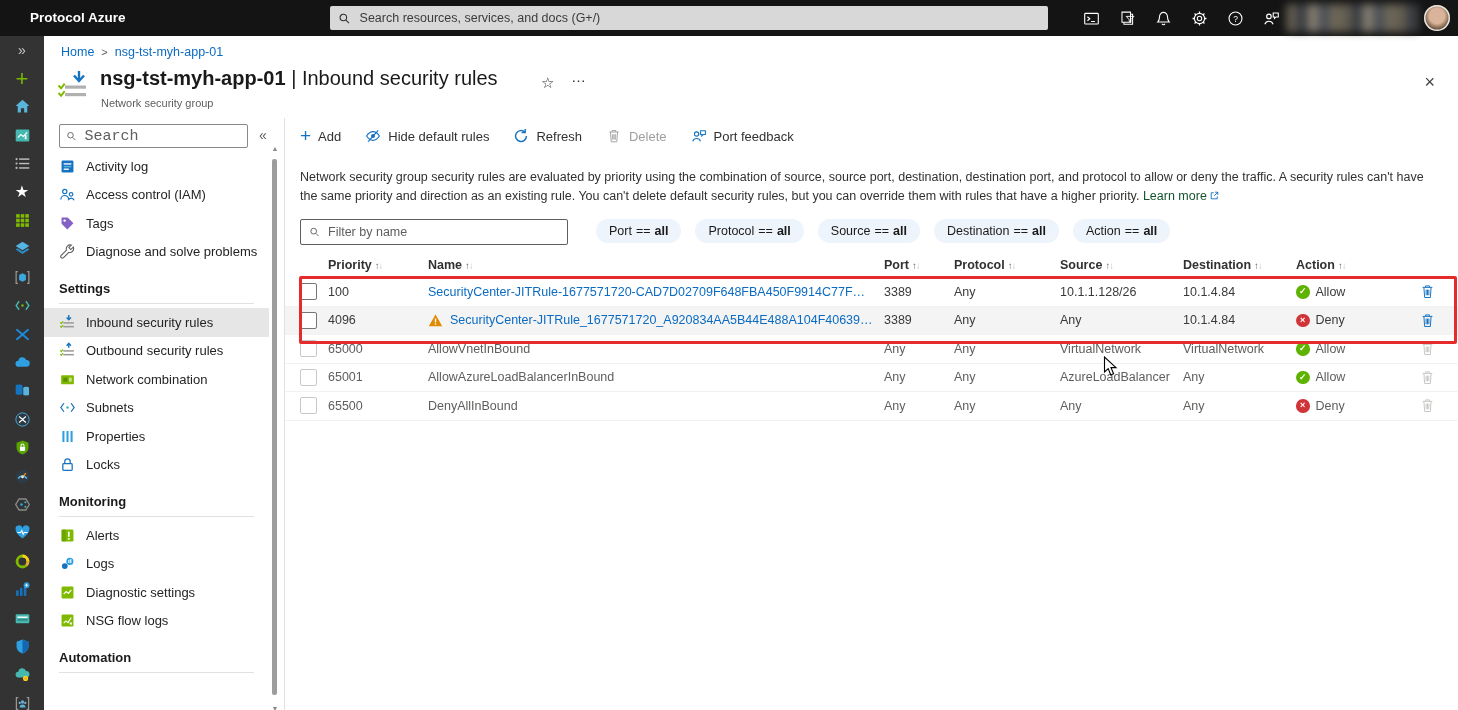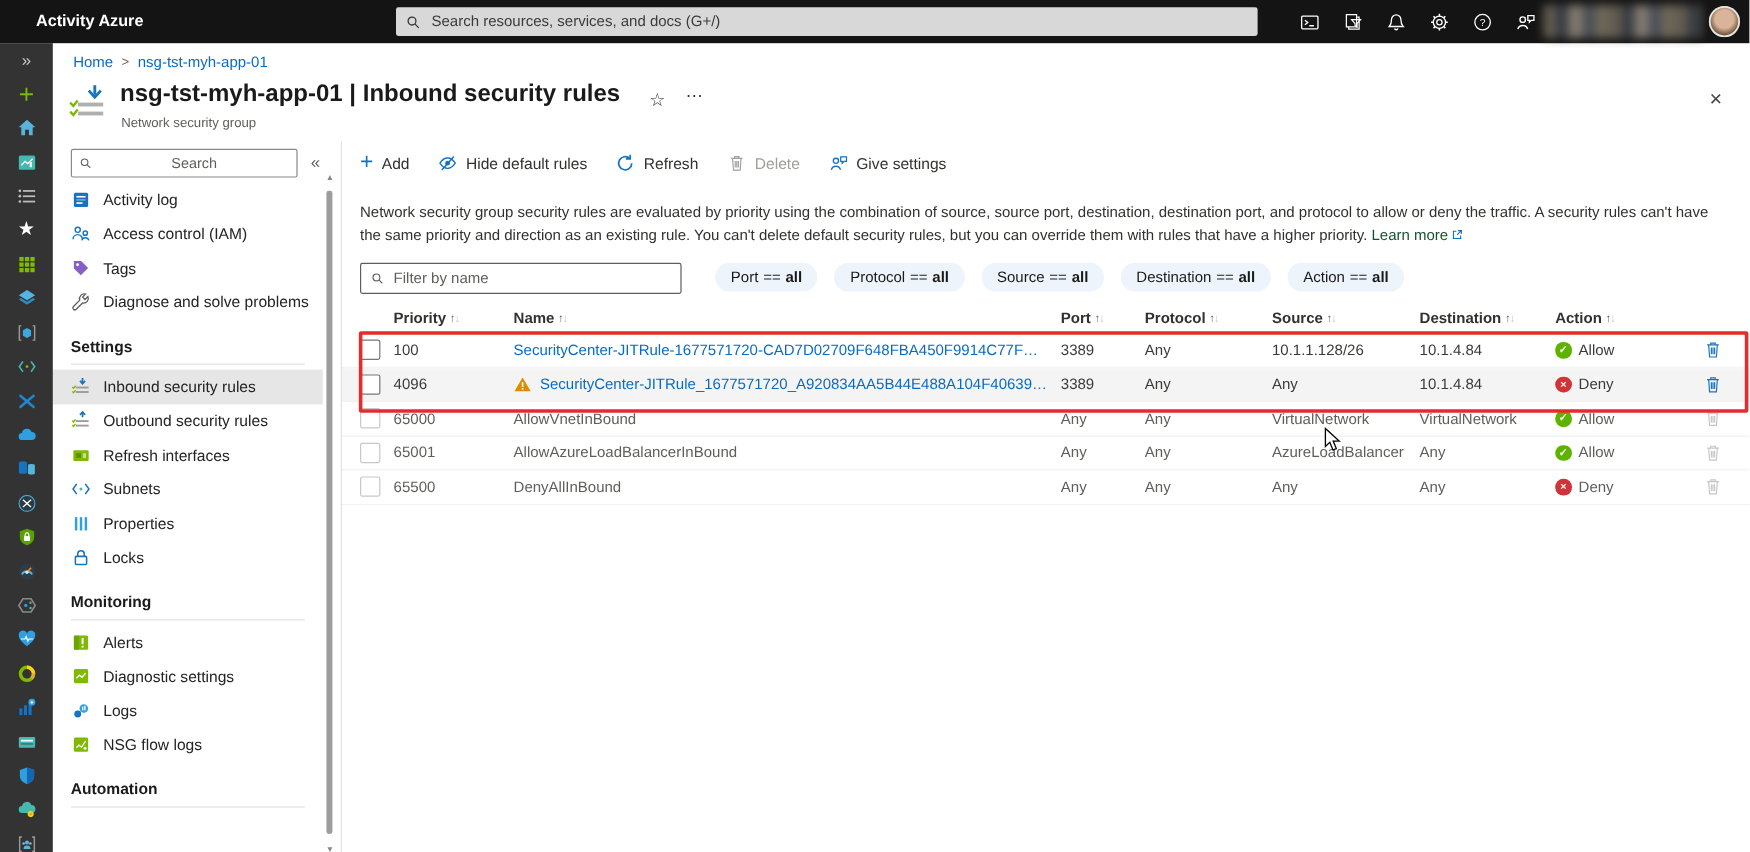--- a/index.html
+++ b/index.html
@@ -35,31 +35,31 @@
   .rail-text{font-size:16px;line-height:1;}
 
   
   .pagehead{position:absolute;left:44px;top:36px;width:1414px;height:82px;background:#fff;z-index:5;}
   .breadcrumb{position:absolute;left:17px;top:9px;font-size:12.5px;display:flex;gap:7px;align-items:center;}
   .breadcrumb a{color:#0b6bc2;text-decoration:none;cursor:pointer;}
   .crumb-sep{color:#605e5c;font-size:11px;}
   .title-icon{position:absolute;left:13px;top:33px;width:36px;height:32px;}
   .title-row{position:absolute;left:56px;top:31px;font-size:20px;color:#1a1a1a;white-space:nowrap;}
   .title-name{font-weight:bold;}
-  .title-rest{font-weight:bold;}
+  .title-rest{font-weight:normal;}
   .title-star{position:absolute;left:497px;top:38px;font-size:15px;color:#323130;cursor:pointer;}
   .title-more{position:absolute;left:527px;top:32px;font-size:15px;color:#323130;cursor:pointer;letter-spacing:1px;}
   .subtitle{position:absolute;left:57px;top:61px;font-size:11px;color:#605e5c;}
   .close-btn{position:absolute;right:23px;top:37px;font-size:18px;color:#444;cursor:pointer;line-height:1;}
 
   
   .sidebar{position:absolute;left:44px;top:118px;width:241px;height:592px;background:#fff;box-sizing:border-box;border-right:1px solid #e1e1e1;z-index:4;}
   .side-search{position:absolute;left:15px;top:6px;width:189px;height:24px;border:1px solid #8a8886;border-radius:2px;display:flex;align-items:center;gap:6px;padding:0 6px;box-sizing:border-box;background:#fff;}
   .side-search .icon{width:12px;height:12px;color:#605e5c;}
-  .side-search input{border:none;outline:none;font-size:12px;width:100%;font-family:Liberation Sans, sans-serif;color:#323130;text-align:center;}
+  .side-search input{border:none;outline:none;font-size:15px;width:100%;font-family:Liberation Mono, monospace;color:#323130;}
   .side-search input::placeholder{color:#605e5c;}
   .side-collapse{position:absolute;left:215px;top:9px;font-size:14px;color:#605e5c;cursor:pointer;}
   .side-scroll{position:absolute;left:226px;top:27px;width:10px;bottom:0;}
   .scroll-arrow{position:absolute;left:0;width:10px;text-align:center;font-size:7px;color:#8a8886;cursor:pointer;}
   .scroll-thumb{position:absolute;left:2px;top:14px;width:5px;height:536px;background:#9d9d9d;border-radius:2px;cursor:pointer;}
   .menu{position:absolute;left:0;top:34px;width:225px;}
   .menu-item{height:28.5px;display:flex;align-items:center;gap:10px;padding-left:15px;font-size:13px;color:#242424;cursor:pointer;}
   .menu-item .icon{width:17px;height:17px;flex:0 0 auto;}
   .menu-item.selected{background:#e6e6e6;}
   .menu-header{padding:15px 0 0 15px;font-size:13px;font-weight:bold;color:#1a1a1a;}
@@ -105,21 +105,21 @@
   .badge-dot{width:13.5px;height:13.5px;border-radius:50%;display:flex;align-items:center;justify-content:center;color:#fff;font-size:9px;line-height:1;font-weight:bold;}
   .trash-btn{width:15px;height:17px;margin-left:auto;margin-right:23px;cursor:pointer;}
 
   .highlight-rect{position:absolute;left:14px;top:158px;width:1152px;height:62px;border:3px solid #e52b2b;border-radius:2px;pointer-events:none;z-index:6;}
   .cursor{position:absolute;left:818px;top:238px;width:15px;height:21px;z-index:30;pointer-events:none;}
 </style>
 </head>
 <body>
 
 <div class="topbar">
-  <div class="brand">Activity Azure</div>
+  <div class="brand">Protocol Azure</div>
   <div class="topsearch">
     <span class="icon">
         <svg viewBox="0 0 20 20">
           <circle cx="8.5" cy="8.5" r="5.2" fill="none" stroke="currentColor" stroke-width="1.7"></circle>
           <line x1="12.6" y1="12.6" x2="17.5" y2="17.5" stroke="currentColor" stroke-width="1.7"></line>
         </svg>
       </span>
     <input type="text" placeholder="Search resources, services, and docs (G+/)" style="">
   </div>
   <div class="topicons" id="topicons">
@@ -496,21 +496,21 @@
         <span>Outbound security rules</span>
       </div>
       <div class="menu-item">
         <span class="icon">
           <svg viewBox="0 0 20 20">
             <rect x="2.5" y="5" width="15" height="10.5" rx="1" fill="#7fba00"></rect>
             <rect x="5" y="7.8" width="5" height="4.8" fill="#3f6e00" opacity=".55"></rect>
             <rect x="11.8" y="7.8" width="3.2" height="4.8" fill="#fff" opacity=".55"></rect>
           </svg>
         </span>
-        <span>Refresh interfaces</span>
+        <span>Network combination</span>
       </div>
       <div class="menu-item">
         <span class="icon">
           <svg viewBox="0 0 20 20">
             <path d="M5.8 5 L2.2 10 L5.8 15 M14.2 5 L17.8 10 L14.2 15" stroke="#1673c0" stroke-width="1.5" fill="none"></path>
             <circle cx="10" cy="10" r="1.5" fill="#45b8b0"></circle>
           </svg>
         </span>
         <span>Subnets</span>
       </div>
@@ -544,36 +544,36 @@
             <rect x="3" y="3" width="5" height="14" fill="#5a8f00" opacity=".5"></rect>
             <rect x="10.6" y="5.5" width="1.9" height="6" fill="#fff"></rect>
             <rect x="10.6" y="13" width="1.9" height="1.9" fill="#fff"></rect>
           </svg>
         </span>
         <span>Alerts</span>
       </div>
       <div class="menu-item">
         <span class="icon">
           <svg viewBox="0 0 20 20">
-            <rect x="3" y="3" width="14" height="14" rx="1.5" fill="#7fba00"></rect>
-            <polyline points="5.5,12 8.5,9 11,11 14.5,7" stroke="#fff" stroke-width="1.4" fill="none"></polyline>
-          </svg>
-        </span>
-        <span>Diagnostic settings</span>
-      </div>
-      <div class="menu-item">
-        <span class="icon">
-          <svg viewBox="0 0 20 20">
             <circle cx="6.8" cy="13" r="3.4" fill="#1673c0"></circle>
             <circle cx="12.8" cy="7.5" r="4.2" fill="#2e9fe0"></circle>
             <rect x="11" y="5.8" width="1.3" height="3.6" fill="#fff"></rect>
             <rect x="13.2" y="4.8" width="1.3" height="4.6" fill="#fff"></rect>
           </svg>
         </span>
         <span>Logs</span>
+      </div>
+      <div class="menu-item">
+        <span class="icon">
+          <svg viewBox="0 0 20 20">
+            <rect x="3" y="3" width="14" height="14" rx="1.5" fill="#7fba00"></rect>
+            <polyline points="5.5,12 8.5,9 11,11 14.5,7" stroke="#fff" stroke-width="1.4" fill="none"></polyline>
+          </svg>
+        </span>
+        <span>Diagnostic settings</span>
       </div>
       <div class="menu-item">
         <span class="icon">
           <svg viewBox="0 0 20 20">
             <rect x="3" y="3" width="14" height="14" rx="1.5" fill="#7fba00"></rect>
             <polyline points="5.5,13 8,10.5 10.5,12.5 14.5,6.5" stroke="#fff" stroke-width="1.3" fill="none"></polyline>
             <circle cx="14" cy="13.5" r="1.5" fill="#fff" opacity=".85"></circle>
           </svg>
         </span>
         <span>NSG flow logs</span>
@@ -618,21 +618,21 @@
         <span>Delete</span>
       </div>
       <div class="cmd">
         <span class="icon">
           <svg viewBox="0 0 20 20">
             <circle cx="7" cy="7.5" r="2.7" fill="none" stroke="currentColor" stroke-width="1.4"></circle>
             <path d="M2.2 16.8 a5 5 0 0 1 9.6 0" fill="none" stroke="currentColor" stroke-width="1.4"></path>
             <path d="M12 3.5 H18 V8.2 H15.3 L13.5 10 V8.2 H12 Z" fill="none" stroke="currentColor" stroke-width="1.3"></path>
           </svg>
         </span>
-        <span>Give settings</span>
+        <span>Port feedback</span>
       </div>
     </div>
 
   <div class="desc">
     <span>Network security group security rules are evaluated by priority using the combination of source, source port, destination, destination port, and protocol to allow or deny the traffic. A security rules can't have the same priority and direction as an existing rule. You can't delete default security rules, but you can override them with rules that have a higher priority.</span>
     <a class="learnmore">Learn more</a><span class="ext-icon icon"><svg viewBox="0 0 20 20">
           <path d="M8.5 5 H4 V16 H15 V11.5" fill="none" stroke="currentColor" stroke-width="1.6"></path>
           <path d="M11 4 H16 V9 M16 4 L9.5 10.5" fill="none" stroke="currentColor" stroke-width="1.6"></path>
         </svg></span>
   </div>

